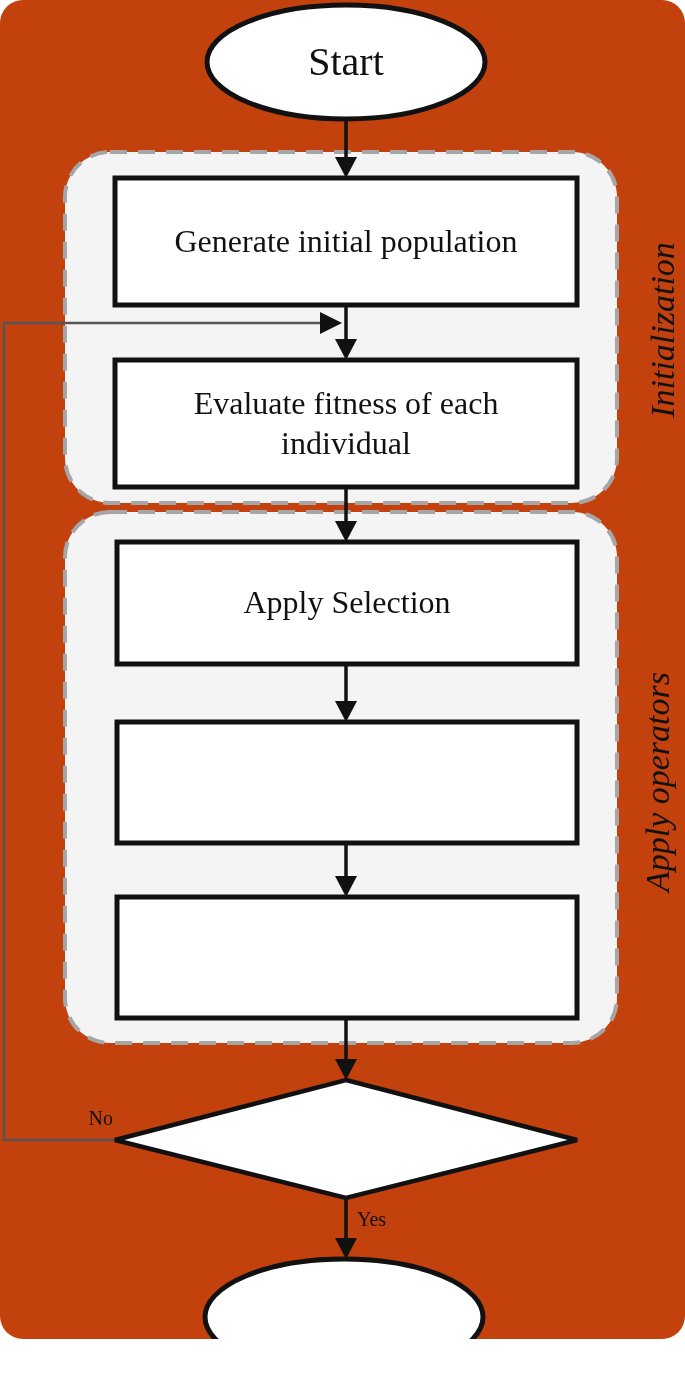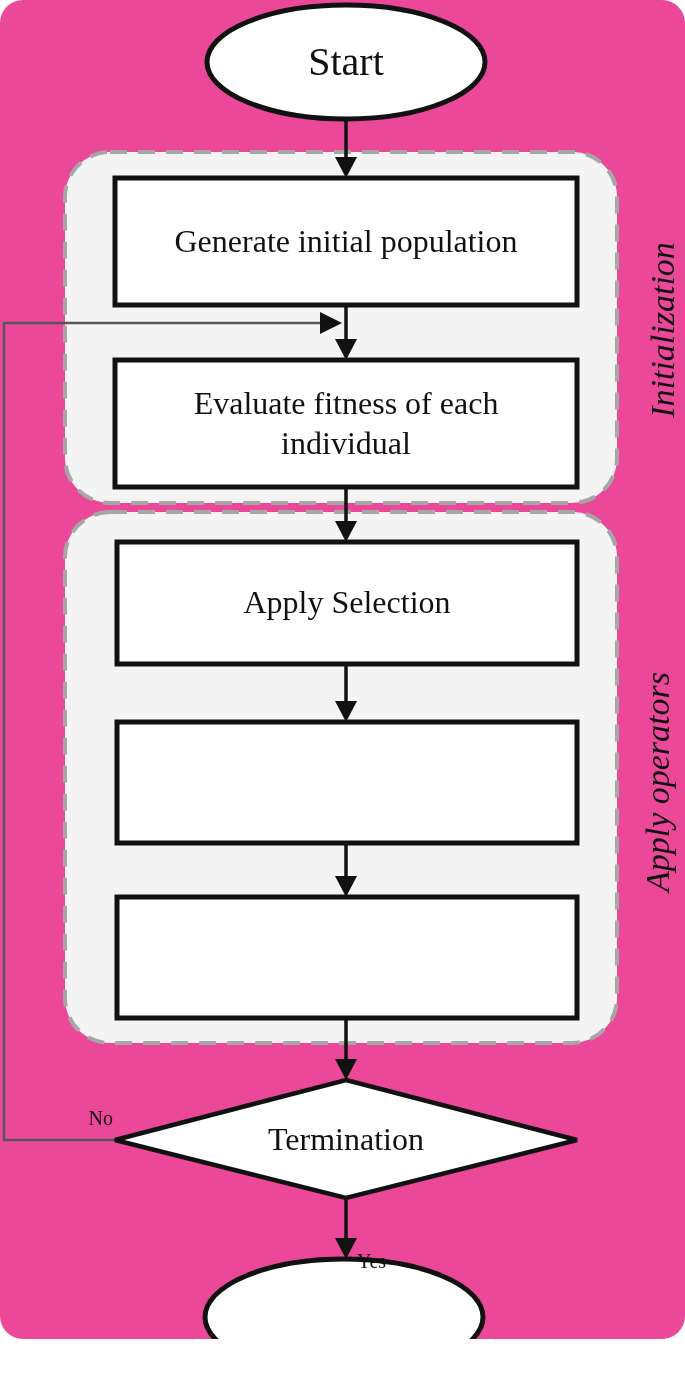--- a/index.html
+++ b/index.html
@@ -5,21 +5,21 @@
   html, body {
     margin: 0;
     padding: 0;
     background: #ffffff;
     font-family: "Liberation Serif", "DejaVu Serif", serif;
   }
   #canvas {
     position: relative;
     width: 685px;
     height: 1339px;
-    background: #ec4899;
+    background: #c2410c;
     overflow: hidden;
     border-radius: 23px;
   }
   #flow-svg {
     position: absolute;
     left: 0;
     top: 0;
     z-index: 1;
   }
   .label {
@@ -96,25 +96,24 @@
   <div class="label terminator-label" style="left:206px; top:32px; width:280px; height:60px;">Start</div>
 
   <div class="label process-label" style="left:120px; top:183px; width:452px; height:117px;">Generate initial population</div>
 
   <div class="label process-label" style="left:156px; top:365px; width:380px; height:117px;">Evaluate fitness of each individual</div>
 
   <div class="label process-label" style="left:122px; top:547px; width:450px; height:112px;">Apply Selection</div>
 
 
 
-  <div class="label decision-label" style="left:201px; top:1117px; width:290px; height:46px;">Termination</div>
 
   <div class="label terminator-label" style="left:204px; top:1364px; width:280px; height:60px;">End</div>
 
   <div class="label edge-label right-align" style="left:38px; top:1101px; width:75px; height:34px;">No</div>
 
-  <div class="label edge-label" style="left:357px; top:1201px; width:90px; height:36px;margin-top:42px;">Yes</div>
+  <div class="label edge-label" style="left:357px; top:1201px; width:90px; height:36px;">Yes</div>
 
   <div class="group-label" style="left:663px; top:330px;">Initialization</div>
 
   <div class="group-label" style="left:658px; top:782px;">Apply operators</div>
 
 </div>
 
 </body></html>

